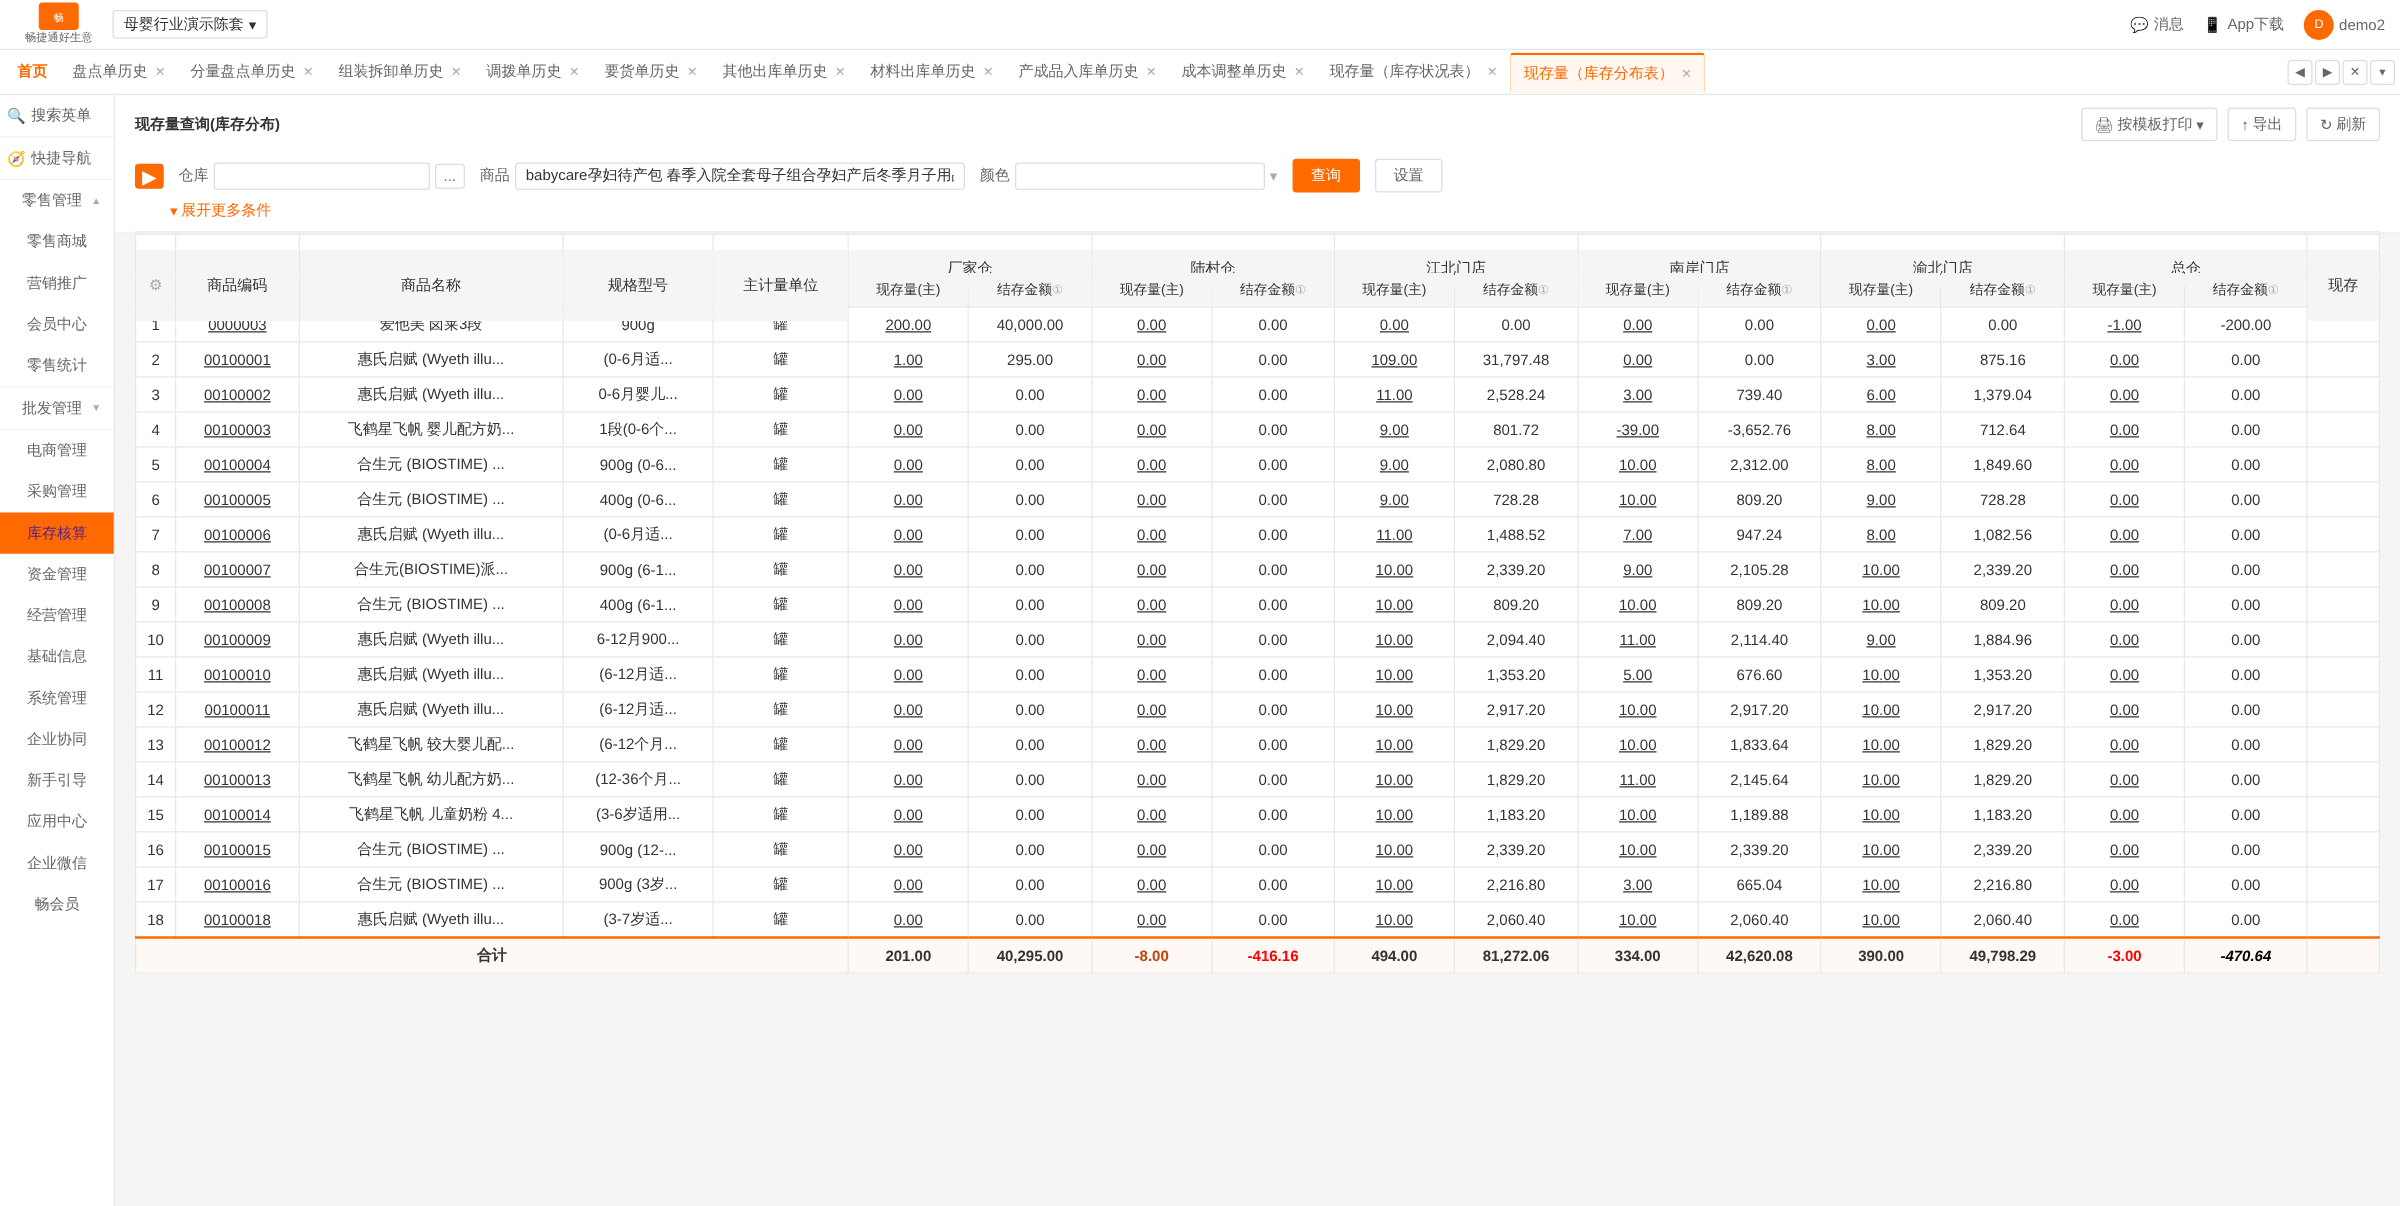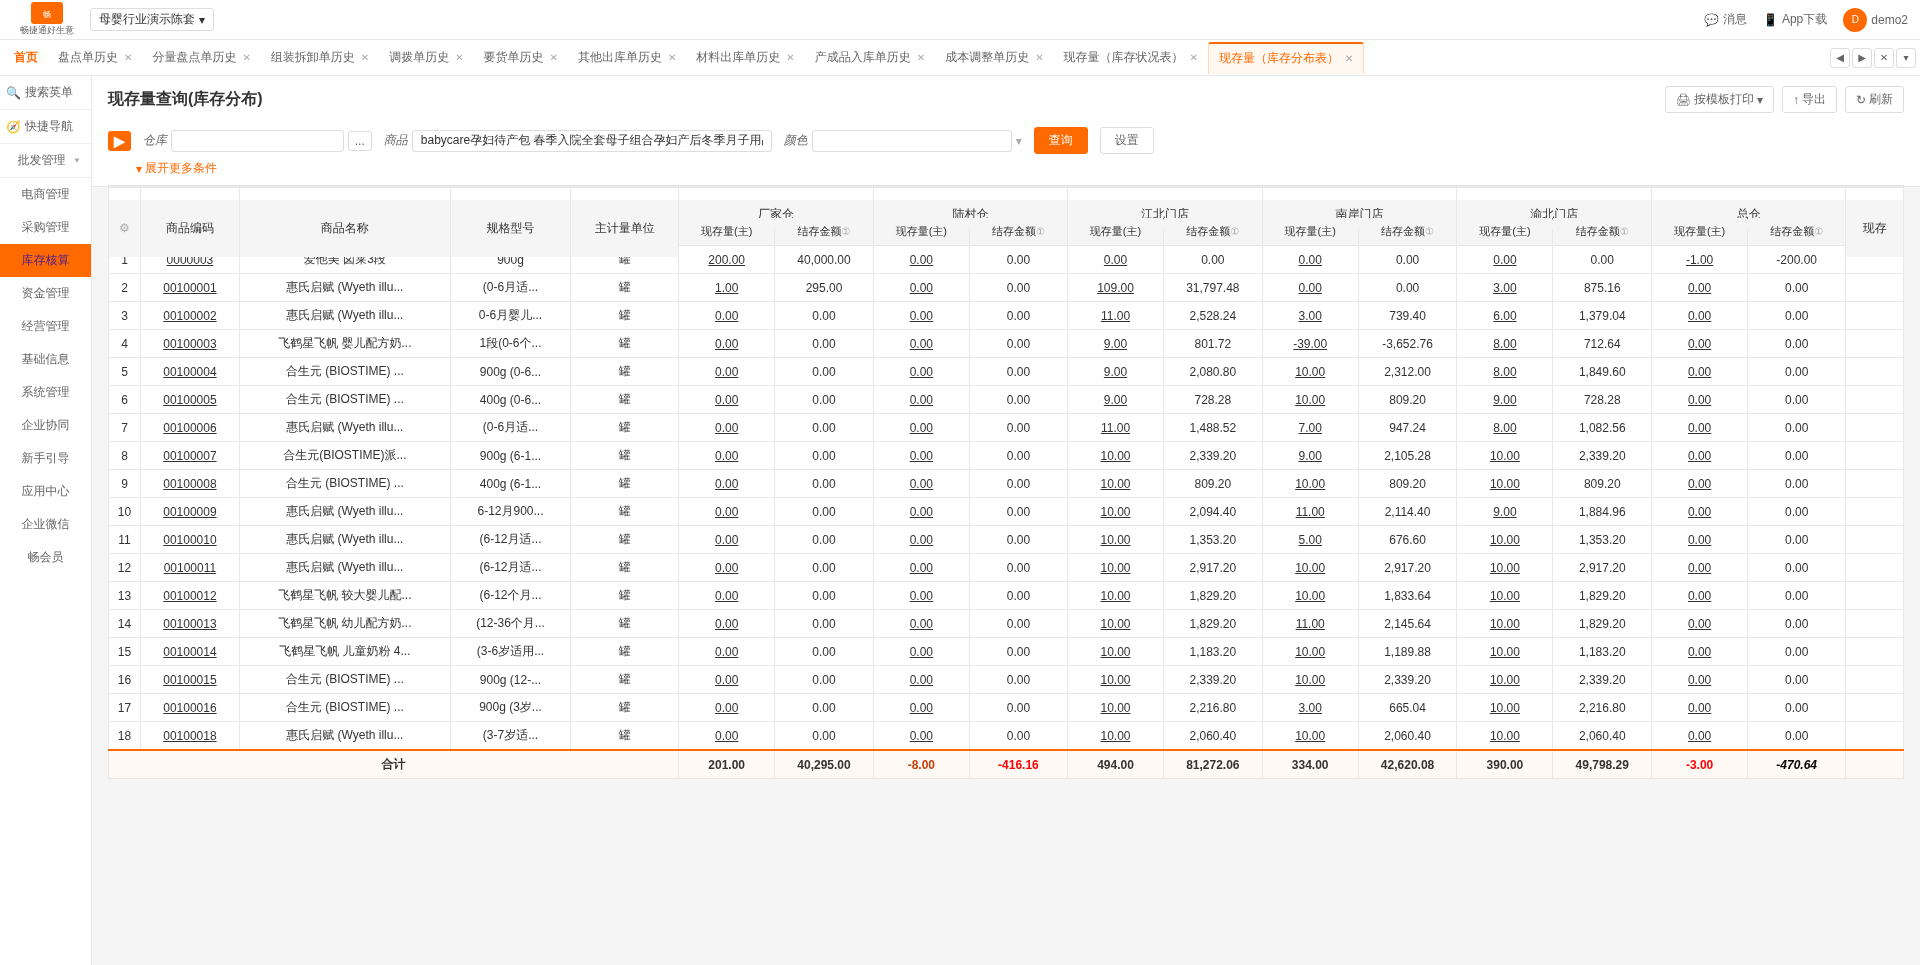--- a/index.html
+++ b/index.html
@@ -34,31 +34,31 @@
     .sidebar-nav { padding: 8px 6px; border-bottom: 1px solid #f0f0f0; display: flex; align-items: center; gap: 4px; cursor: pointer; color: #666; font-size: 12px; }
     .sidebar-section { border-bottom: 1px solid #f0f0f0; }
     .sidebar-item { display: flex; align-items: center; justify-content: space-between; padding: 8px 10px; cursor: pointer; color: #666; font-size: 12px; }
     .sidebar-item.active { color: #ff6a00; background: #fff7f0; }
     .sidebar-item-label { flex: 1; text-align: center; }
     .sidebar-triangle { font-size: 8px; color: #aaa; }
 
     
     .content { flex: 1; display: flex; flex-direction: column; overflow: hidden; background: #f5f5f5; }
     .page-header { background: #fff; padding: 10px 16px 0 16px; border-bottom: 1px solid #e8e8e8; }
-    .page-title { font-size: 16px; font-weight: bold; color: #333; margin-bottom: 8px; }
+    .page-title { font-size: 12px; font-weight: bold; color: #333; margin-bottom: 8px; }
     .page-actions { display: flex; justify-content: flex-end; gap: 8px; margin-bottom: 8px; }
     .btn-action { display: flex; align-items: center; gap: 3px; padding: 4px 10px; border: 1px solid #ddd; border-radius: 3px; cursor: pointer; font-size: 12px; color: #666; background: #fff; }
     .btn-primary { background: #ff6a00; color: white; border: 1px solid #ff6a00; padding: 4px 14px; border-radius: 3px; cursor: pointer; font-size: 12px; }
     .btn-secondary { background: #fff; color: #666; border: 1px solid #ddd; padding: 4px 14px; border-radius: 3px; cursor: pointer; font-size: 12px; }
 
     
     .filter-area { background: #fff; padding: 10px 16px; border-bottom: 1px solid #e8e8e8; }
     .filter-row { display: flex; align-items: center; gap: 12px; flex-wrap: wrap; }
     .filter-item { display: flex; align-items: center; gap: 4px; font-size: 12px; }
-    .filter-label { color: #666; white-space: nowrap; font-style: italic; }
+    .filter-label { color: #666; white-space: nowrap; }
     .filter-input { border: 1px solid #ddd; border-radius: 3px; padding: 3px 8px; font-size: 12px; color: #333; min-width: 80px; }
     .filter-input-long { min-width: 360px; border: 1px solid #ddd; border-radius: 3px; padding: 3px 8px; font-size: 12px; color: #333; }
     .filter-input-color { min-width: 200px; border: 1px solid #ddd; border-radius: 3px; padding: 3px 8px; font-size: 12px; color: #333; }
     .expand-btn { display: flex; align-items: center; gap: 3px; color: #ff6a00; cursor: pointer; font-size: 12px; margin-top: 6px; }
     .orange-arrow { color: #ff6a00; font-size: 14px; font-weight: bold; cursor: pointer; background: #ff6a00; color: white; border-radius: 3px; padding: 2px 6px; }
     .ellipsis-btn { border: 1px solid #ddd; border-radius: 3px; padding: 2px 6px; cursor: pointer; color: #666; font-size: 12px; background: white; }
 
     
     .table-area { flex: 1; overflow: auto; padding: 0 16px 8px 16px; background: #f5f5f5; }
     .data-table { width: 100%; border-collapse: collapse; background: #fff; font-size: 12px; }
@@ -172,20 +172,38 @@
 <div class="main-layout">
 
   <div class="sidebar">
     <div class="sidebar-search">
       <span>🔍</span>
       <span>搜索英单</span>
     </div>
     <div class="sidebar-nav">
       <span>🧭</span>
       <span>快捷导航</span>
+    </div>
+    <div class="sidebar-section">
+      <div class="sidebar-item">
+        <span class="sidebar-item-label">零售管理</span>
+        <span class="sidebar-triangle">▲</span>
+      </div>
+      <div class="sidebar-item">
+        <span class="sidebar-item-label">零售商城</span>
+      </div>
+      <div class="sidebar-item">
+        <span class="sidebar-item-label">营销推广</span>
+      </div>
+      <div class="sidebar-item">
+        <span class="sidebar-item-label">会员中心</span>
+      </div>
+      <div class="sidebar-item">
+        <span class="sidebar-item-label">零售统计</span>
+      </div>
     </div>
     <div class="sidebar-section">
       <div class="sidebar-item">
         <span class="sidebar-item-label">批发管理</span>
         <span class="sidebar-triangle">▼</span>
       </div>
     </div>
     <div class="sidebar-item">
       <span class="sidebar-item-label">电商管理</span>
     </div>

